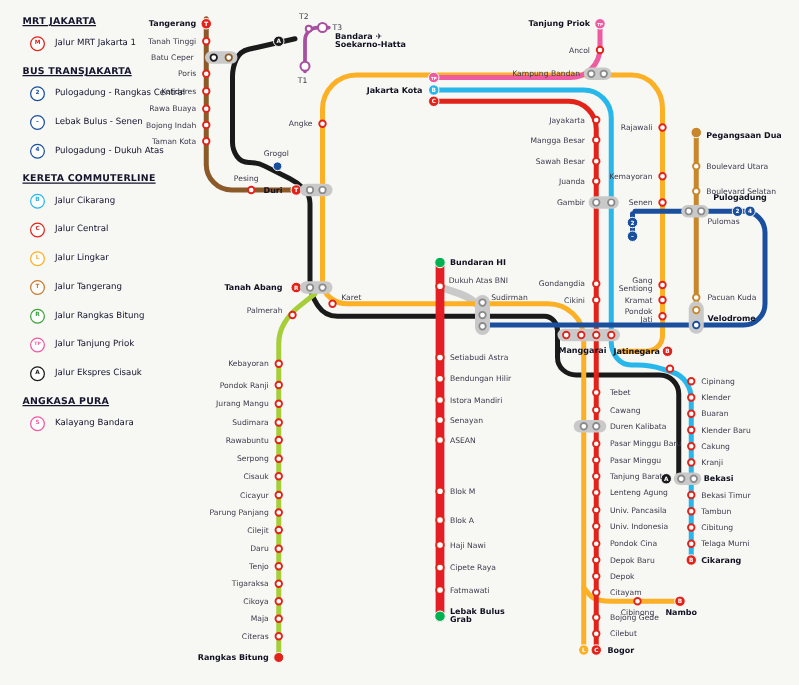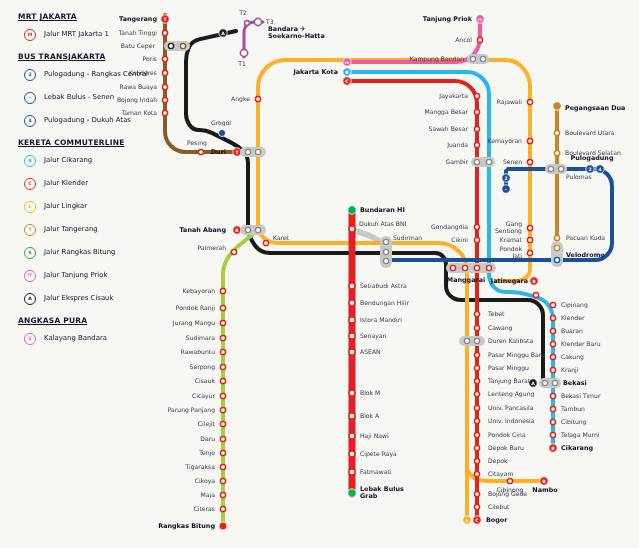--- a/index.html
+++ b/index.html
@@ -52,21 +52,21 @@
       </div>
     </div>
     <div class="l-sec">
       <div class="l-head">KERETA COMMUTERLINE</div>
       <div class="l-row">
         <span class="l-badge" style="border-color: rgb(39, 183, 234); color: rgb(39, 183, 234);">B</span>
         <span class="l-lbl">Jalur Cikarang</span>
       </div>
       <div class="l-row">
         <span class="l-badge" style="border-color: rgb(226, 35, 26); color: rgb(226, 35, 26);">C</span>
-        <span class="l-lbl">Jalur Klender</span>
+        <span class="l-lbl">Jalur Central</span>
       </div>
       <div class="l-row">
         <span class="l-badge" style="border-color: rgb(252, 176, 38); color: rgb(252, 176, 38);">L</span>
         <span class="l-lbl">Jalur Lingkar</span>
       </div>
       <div class="l-row">
         <span class="l-badge" style="border-color: rgb(200, 122, 48); color: rgb(200, 122, 48);">T</span>
         <span class="l-lbl">Jalur Tangerang</span>
       </div>
       <div class="l-row">

